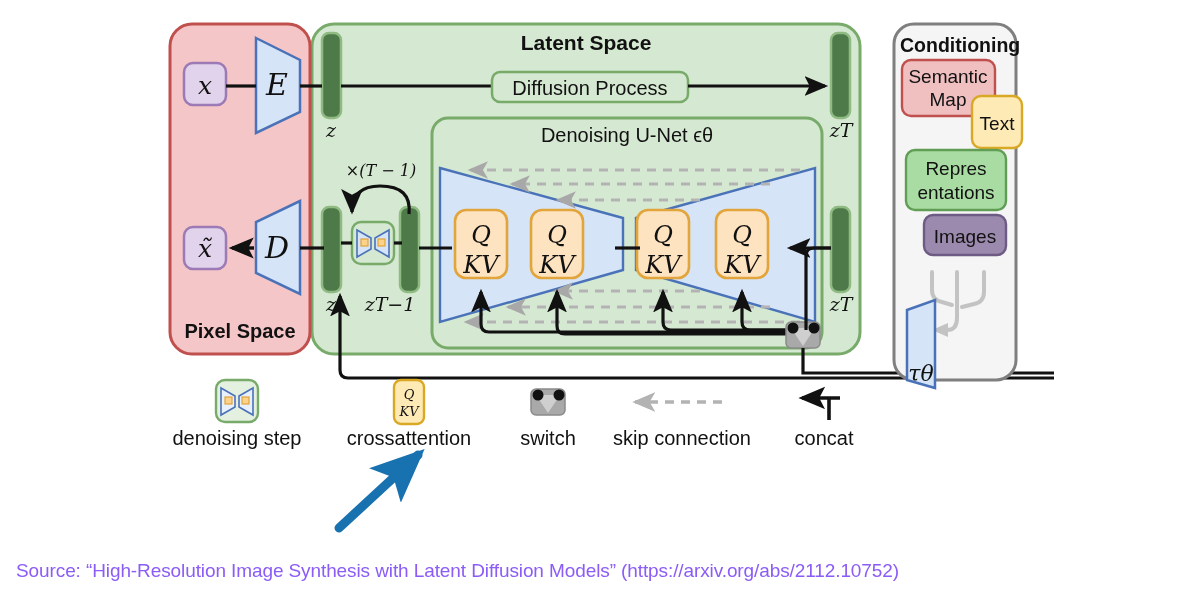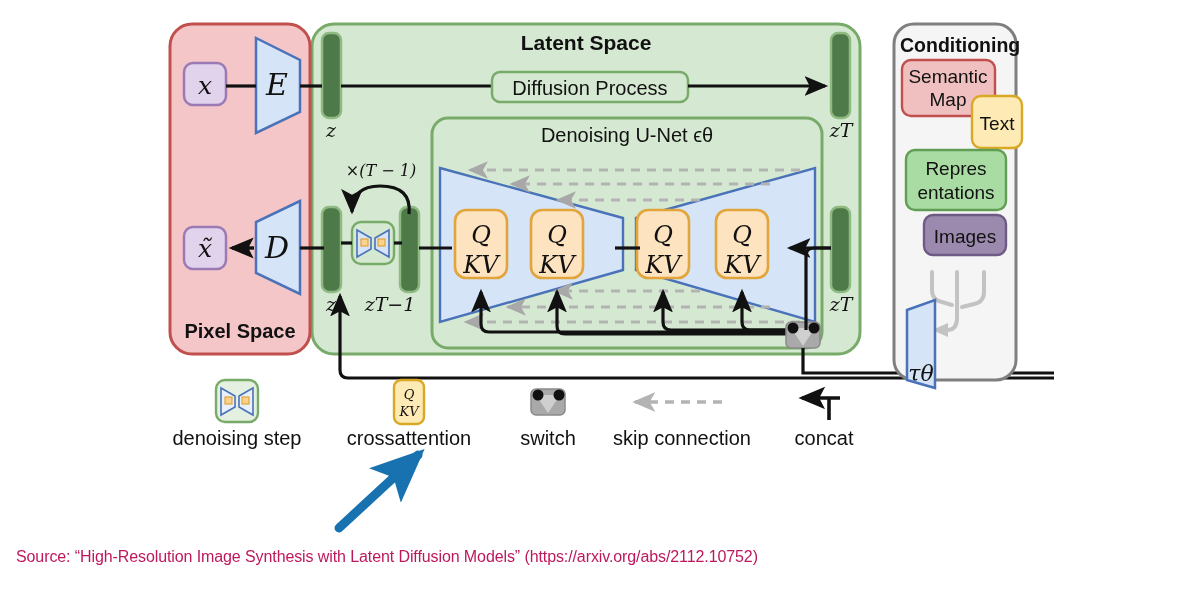--- a/index.html
+++ b/index.html
@@ -35,24 +35,24 @@
     font-weight: bold;
   }
   .mathlbl {
     font-family: "DejaVu Serif", serif;
     font-style: italic;
     fill: #111111;
   }
   .caption {
     position: absolute;
     left: 16px;
-    top: 548px;
+    top: 560px;
     font-family: "Liberation Sans", sans-serif;
-    font-size: 16px;
-    color: #be185d;
+    font-size: 19px;
+    color: #8b5cf6;
     white-space: nowrap;
     letter-spacing: -0.1px;
   }
 </style>
 </head>
 <body>
 
 <div id="root">
 
   <svg class="figure-svg" viewBox="0 0 1204 590" xmlns="http://www.w3.org/2000/svg">

